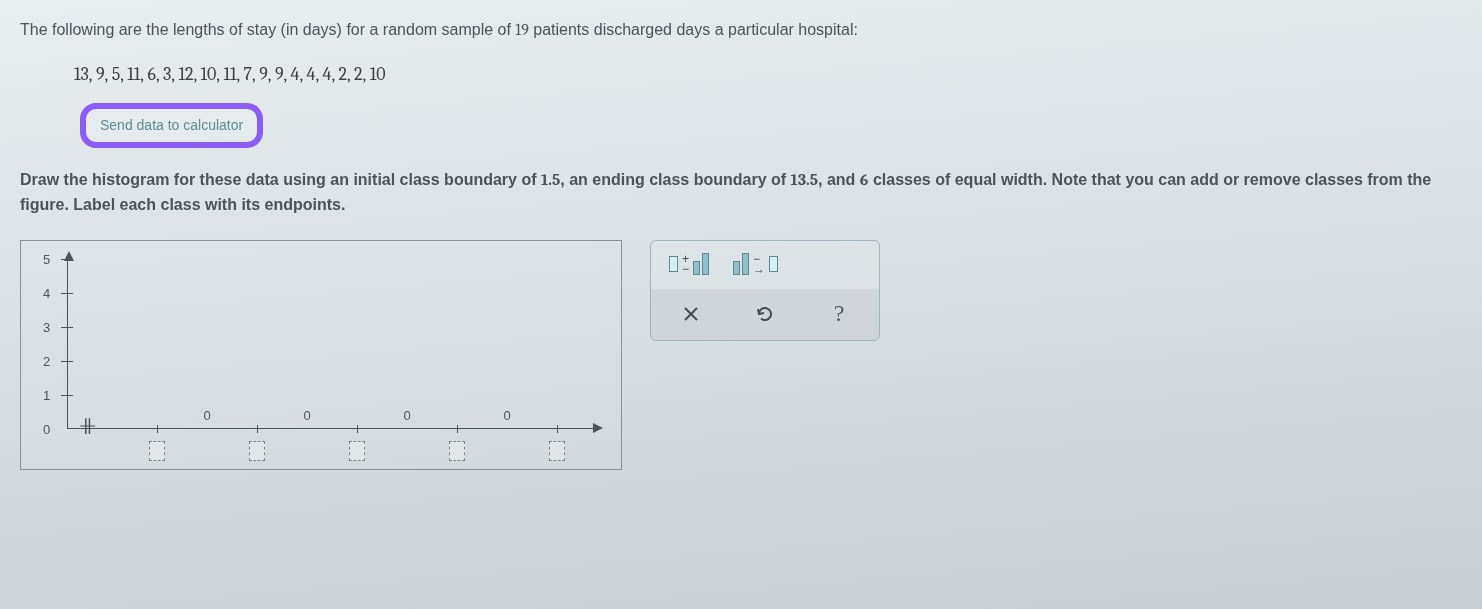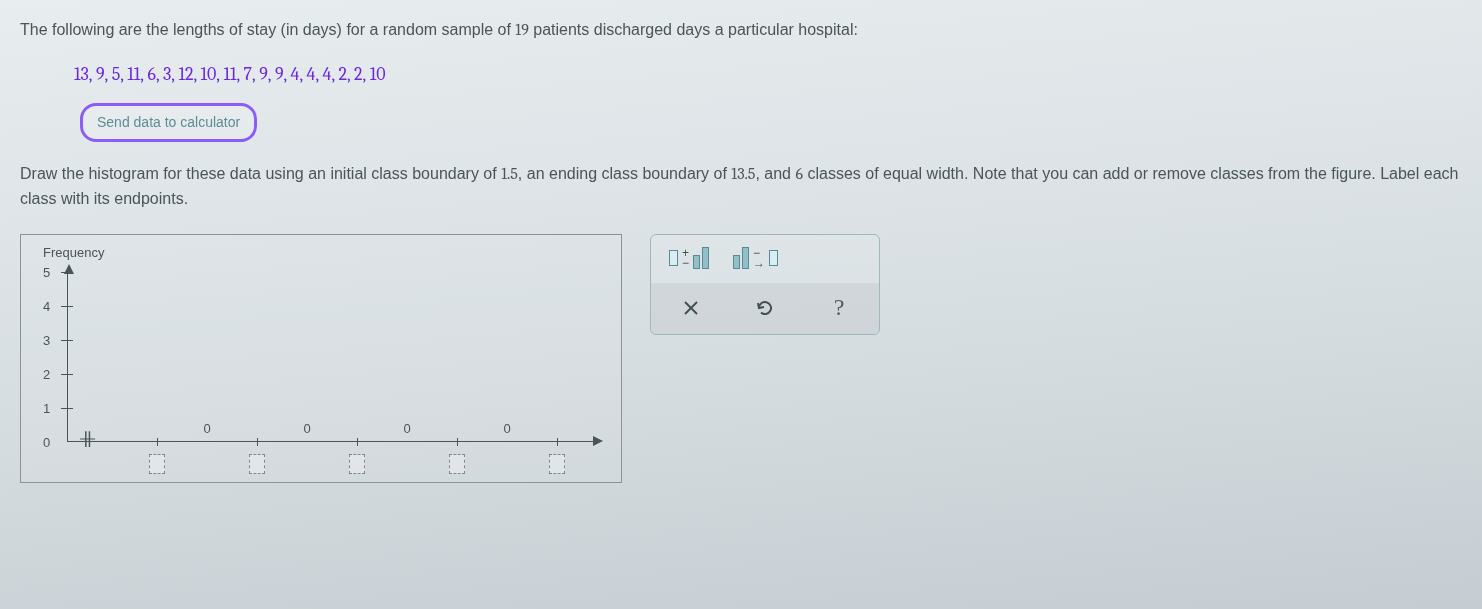--- a/index.html
+++ b/index.html
@@ -7,34 +7,34 @@
     margin: 0;
     padding: 18px 20px;
     font-family: Arial, Helvetica, sans-serif;
     background: linear-gradient(175deg, #e8edef 0%, #d5dce0 60%, #c5cdd2 100%);
     min-height: 609px;
     color: #4a5558;
     font-size: 16px;
   }
   .problem-text { line-height: 1.55; }
   .problem-text .intro { margin: 0 0 18px 0; }
-  .data-row { margin: 0 0 14px 54px; font-family: "Cambria", Georgia, serif; font-size: 18px; color: #6d28d9; }
+  .data-row { margin: 0 0 14px 54px; font-family: "Cambria", Georgia, serif; font-size: 18px; color: #404040; }
   .send-btn {
     display: inline-block;
     margin-left: 60px;
     margin-bottom: 20px;
     padding: 6px 14px;
-    border: 3px solid #8b5cf6;
+    border: 6px solid #8b5cf6;
     border-radius: 16px;
     color: #5e8c94;
     background: rgba(255,255,255,0.15);
     font-size: 14px;
     cursor: pointer;
   }
-  .instr { margin: 0 0 22px 0; }
+  .instr { margin: 0 0 22px 0; font-weight: bold; }
   .num { font-family: "Cambria", Georgia, serif; }
 
   .panels { display: flex; gap: 28px; align-items: flex-start; }
 
   
   .chart-box {
     border: 1px solid #8a9498;
     padding: 10px 20px 8px 18px;
     width: 602px;
     background: rgba(255,255,255,0.05);
@@ -136,21 +136,20 @@
   <p class="data-row">13, 9, 5, 11, 6, 3, 12, 10, 11, 7, 9, 9, 4, 4, 4, 2, 2, 10</p>
   <div class="send-btn">Send data to calculator</div>
   <p class="instr">
     <span>Draw the histogram for these data using an initial class boundary of </span><span class="num">1.5</span><span>, an ending class boundary of </span><span class="num">13.5</span><span>, and </span><span class="num">6</span><span> classes of equal width. Note that you can add or remove classes from the figure. Label each class with its endpoints.</span>
   </p>
 </div>
 
 <div class="panels">
 
   <div class="chart-box">
-    <div class="ylabel">Frequency</div>
     <div class="plot">
       <div class="yaxis">
           <div class="yarrow"></div>
         </div>
 
       <div class="ytick" style="top:8px;"></div>
       <div class="yticklbl" style="top:8px;">5</div>
       <div class="ytick" style="top:42px;"></div>
       <div class="yticklbl" style="top:42px;">4</div>
       <div class="ytick" style="top:76px;"></div>

